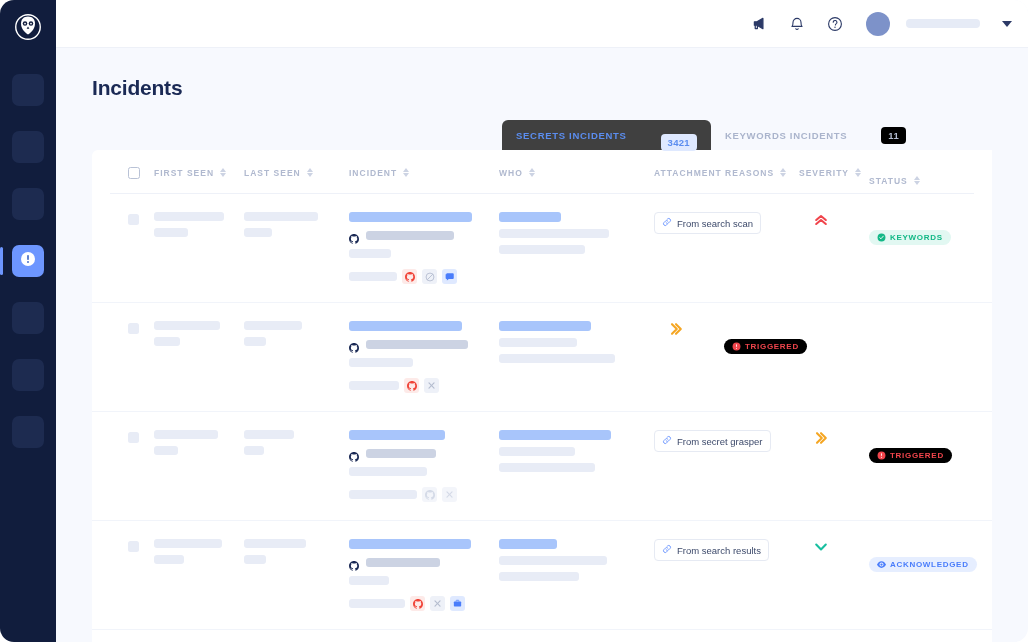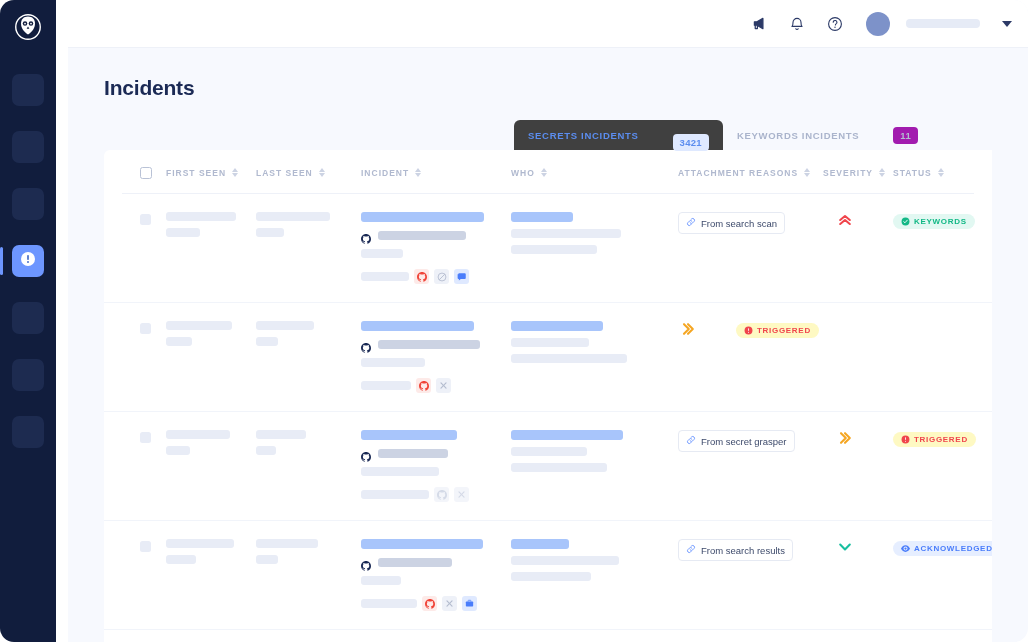--- a/index.html
+++ b/index.html
@@ -9,21 +9,20 @@
     font-family: "Liberation Sans", sans-serif;
     overflow: hidden;
   }
   .app {
     position: relative;
     width: 1028px; height: 642px;
     background: #ffffff;
     display: flex;
     border-radius: 14px;
     overflow: hidden;
-    gap: 12px;
   }
 
   
   .sidebar {
     width: 56px;
     background: #111d3d;
     flex: 0 0 56px;
     display: flex;
     flex-direction: column;
     align-items: center;
@@ -133,21 +132,21 @@
   }
   .tab.active {
     background: #404040;
     color: #5b8def;
   }
   .tab-count {
     font-size: 9.5px;
     font-weight: bold;
     padding: 3px 7px;
     border-radius: 4px;
-    background: #a21caf;
+    background: #000000;
     color: #b3bcd1;
     letter-spacing: 0.3px;
   }
   .tab.active .tab-count { background: #dfe9ff; color: #5b8def; margin-top: 15px; }
 
   
   .card {
     background: #ffffff;
     border-radius: 6px 0 0 0;
     height: 534px;
@@ -187,23 +186,23 @@
     background: #fff;
     cursor: pointer;
   }
 
   
   .c-check { width: 26px; flex: 0 0 26px; }
   .c-first { width: 90px; flex: 0 0 90px; }
   .c-last  { width: 105px; flex: 0 0 105px; }
   .c-inc   { width: 150px; flex: 0 0 150px; }
   .c-who   { width: 155px; flex: 0 0 155px; }
-  .c-att   { width: 145px; flex: 0 0 145px; margin-left: 12px; }
+  .c-att   { width: 145px; flex: 0 0 145px; }
   .c-sev   { width: 70px; flex: 0 0 70px; }
-  .c-sta   { width: 95px; flex: 0 0 95px; }
+  .c-sta   { width: 95px; flex: 0 0 95px; margin-top: 16px; }
 
   
   .row {
     display: flex;
     padding: 18px 18px 18px 36px;
     border-bottom: 1px solid #f1f4fa;
     align-items: flex-start;
     cursor: pointer;
   }
   .row:last-child { border-bottom: none; }
@@ -255,21 +254,21 @@
   
   .status {
     display: inline-flex; align-items: center; gap: 4px;
     border-radius: 10px;
     padding: 3px 8px;
     font-size: 8px;
     font-weight: bold;
     letter-spacing: 0.7px;
   }
   .status.resolved { background: #e2f8f2; color: #12b886; }
-  .status.triggered { background: #fef9c3; color: #f0454c; }
+  .status.triggered { background: #000000; color: #f0454c; }
   .status.acknowledged { background: #e6eeff; color: #4a7dfb; }
   .status .dot { width: 9px; height: 9px; display: flex; }
 </style>
 </head>
 <body>
 
 <div class="app">
 
   <div class="sidebar">
     <div class="logo">

